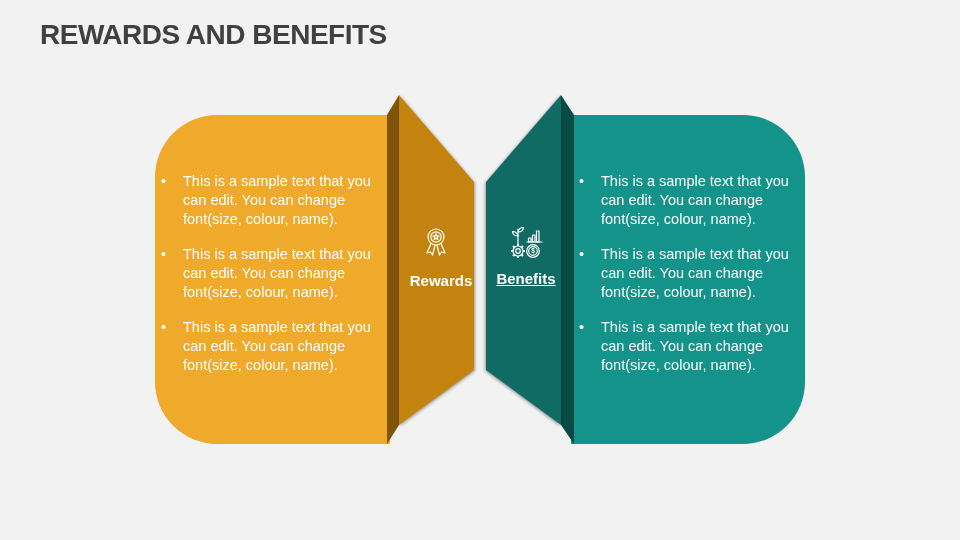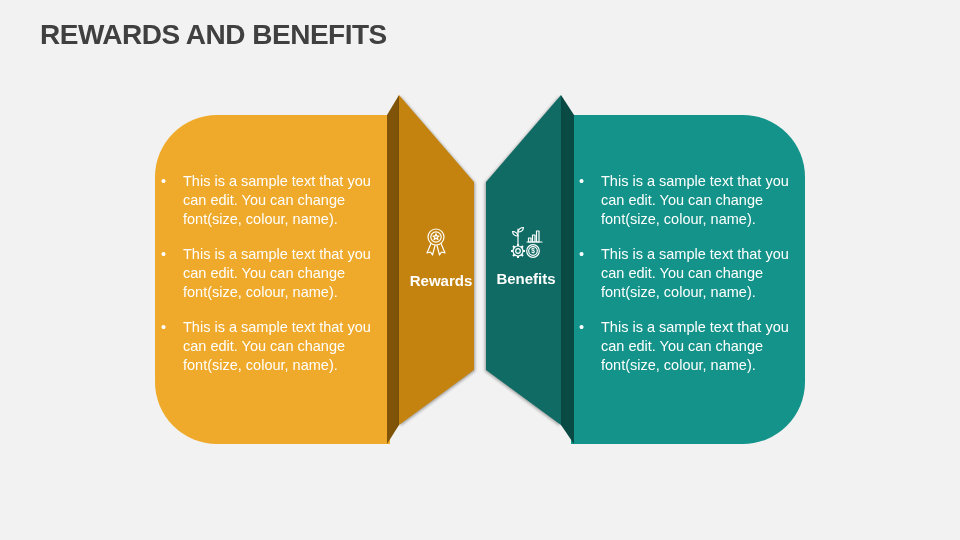--- a/index.html
+++ b/index.html
@@ -30,21 +30,21 @@
   .bullet {
     position: absolute; left: 0; top: 0;
     font-size: 14.5px; line-height: 19px; color: #ffffff;
   }
   .label {
     position: absolute; width: 80px; text-align: center;
     color: #ffffff; font-weight: bold; font-size: 15px; line-height: 15px;
     white-space: nowrap;
   }
   .label.rewards { left: 401px; top: 273.3px; }
-  .label.benefits { left: 486px; top: 271.3px; }
+  .label.benefits { left: 486px; top: 271.3px; text-decoration: underline; }
   .ico { fill: none; stroke: #ffffff; stroke-width: 1.2; stroke-linejoin: round; stroke-linecap: round; }
 </style>
 </head>
 <body>
 
 <div class="title">REWARDS AND BENEFITS</div>
 
 <svg class="stage" width="960" height="540" viewBox="0 0 960 540">
 
   <path d="M390,115 H217 A62,62 0 0 0 155,177 V382 A62,62 0 0 0 217,444 H390 Z" fill="#EFAA2B"></path>

